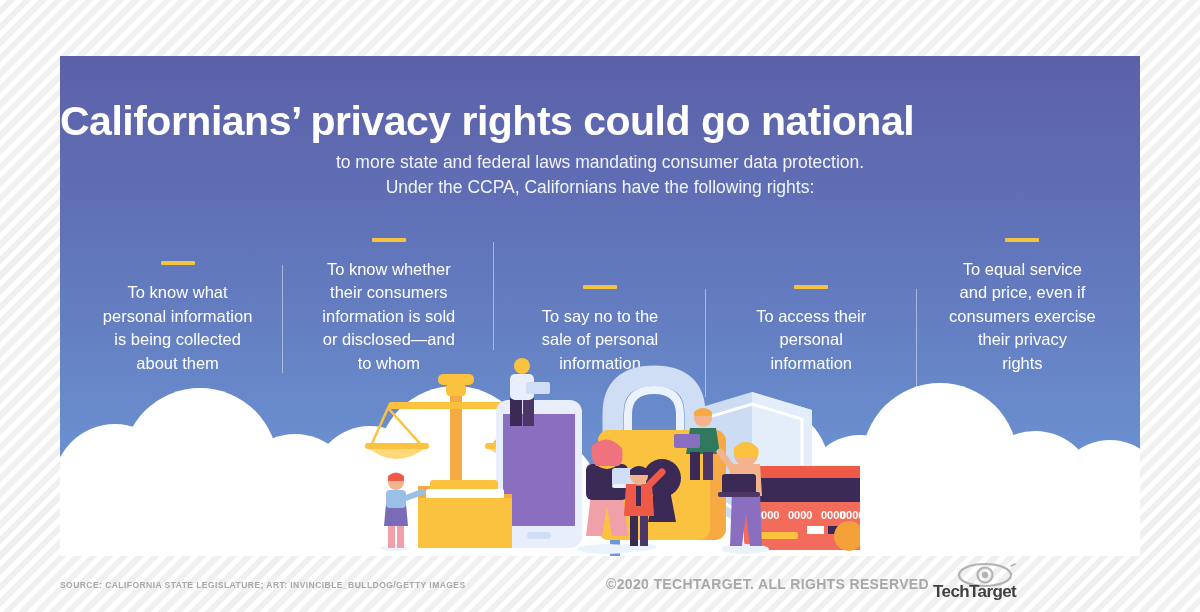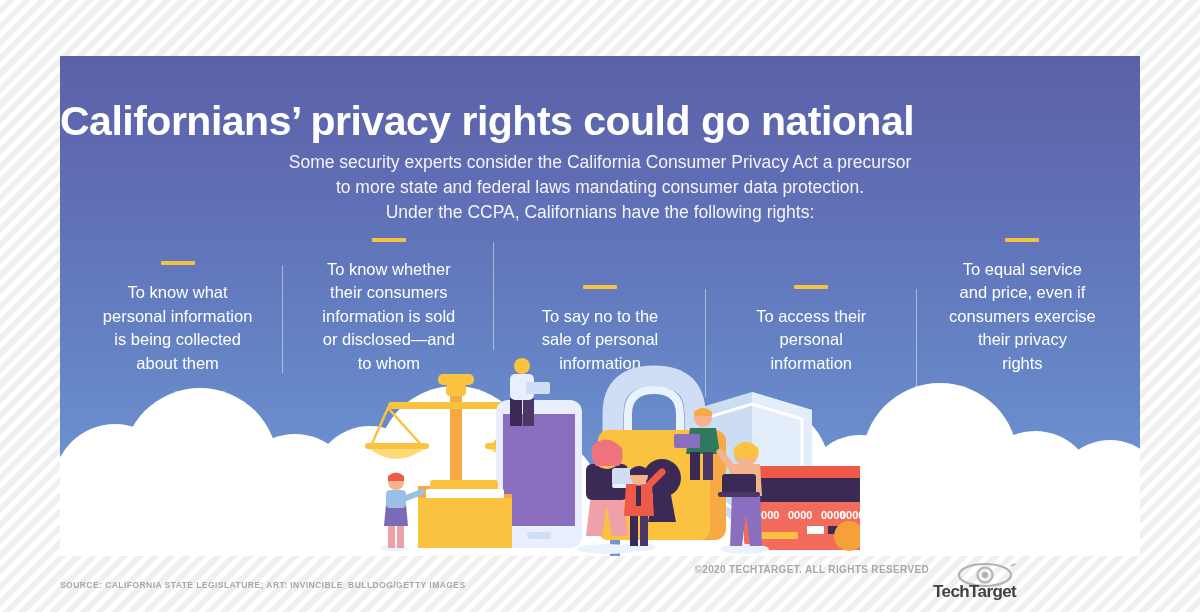--- a/index.html
+++ b/index.html
@@ -95,22 +95,22 @@
     position: absolute;
     left: 0; bottom: 0; width: 1047px; height: 56px;
   }
   #source {
     position: absolute; left: 60px; top: 24px;
     font-size: 8.5px; letter-spacing: 0.45px;
     color: #a8a8a8; font-weight: bold;
     text-transform: uppercase;
   }
   #copyright {
-    position: absolute; right: 118px; top: 8px;
-    font-size: 10px; letter-spacing: 0.35px;
+    position: absolute; right: 118px; top: 20px;
+    font-size: 14px; letter-spacing: 0.35px;
     color: #a8a8a8; font-weight: bold;
     text-transform: uppercase;
   }
   #logo {
     position: absolute; right: 10px; top: 6px;
     width: 104px; height: 42px;
   }
   #logo .wordmark {
     position: absolute; left: 0; bottom: 2px;
     font-size: 17px; font-weight: bold;
@@ -118,21 +118,20 @@
   }
 </style>
 </head>
 <body>
 
 <div id="card">
 
   <h1 id="headline">Californians’ privacy rights could go national</h1>
 
   <div id="subhead">
-    <div>Some security experts consider the California Consumer Privacy Act a precursor</div>
     <div>to more state and federal laws mandating consumer data protection.</div>
     <div>Under the CCPA, Californians have the following rights:</div>
   </div>
 
   <div id="columns">
     <div class="col">
       <div class="dash"></div>
       <div class="ctext">To know what
 personal information
 is being collected

